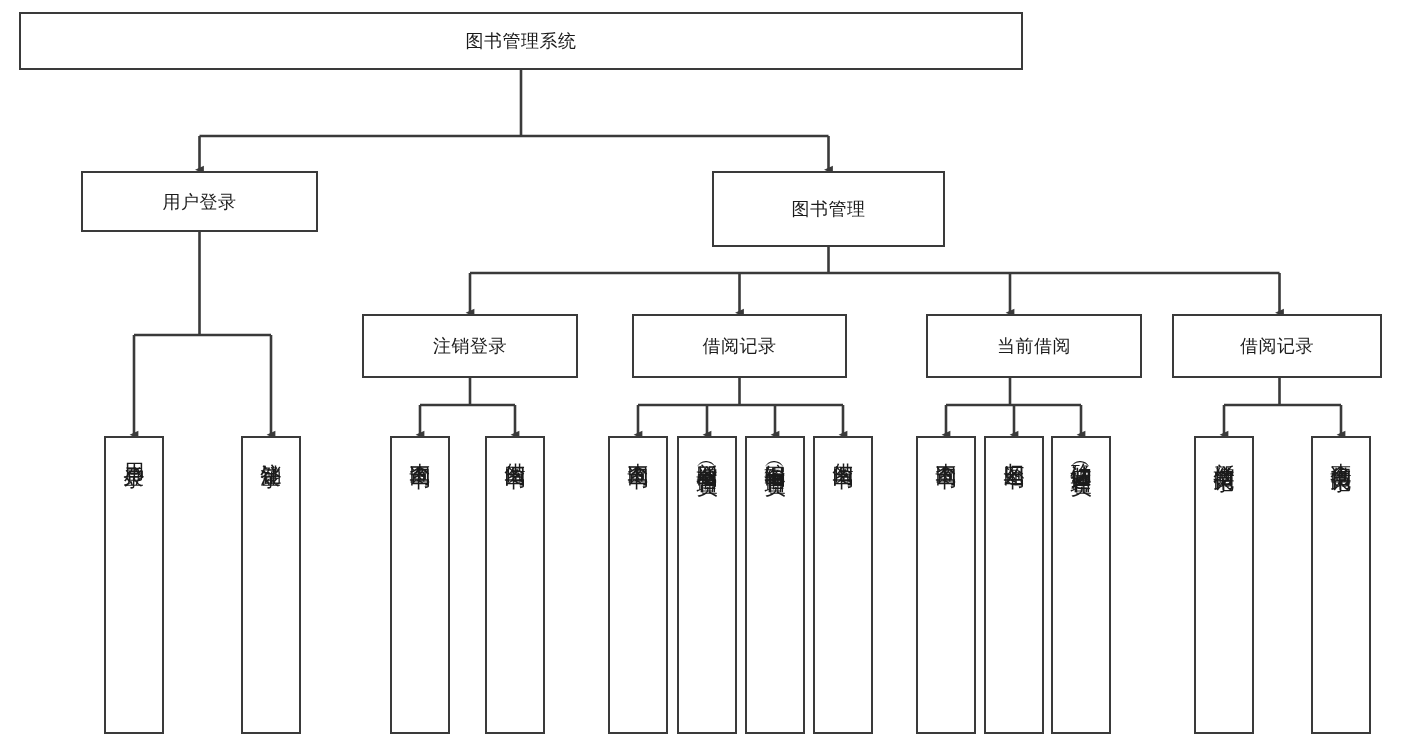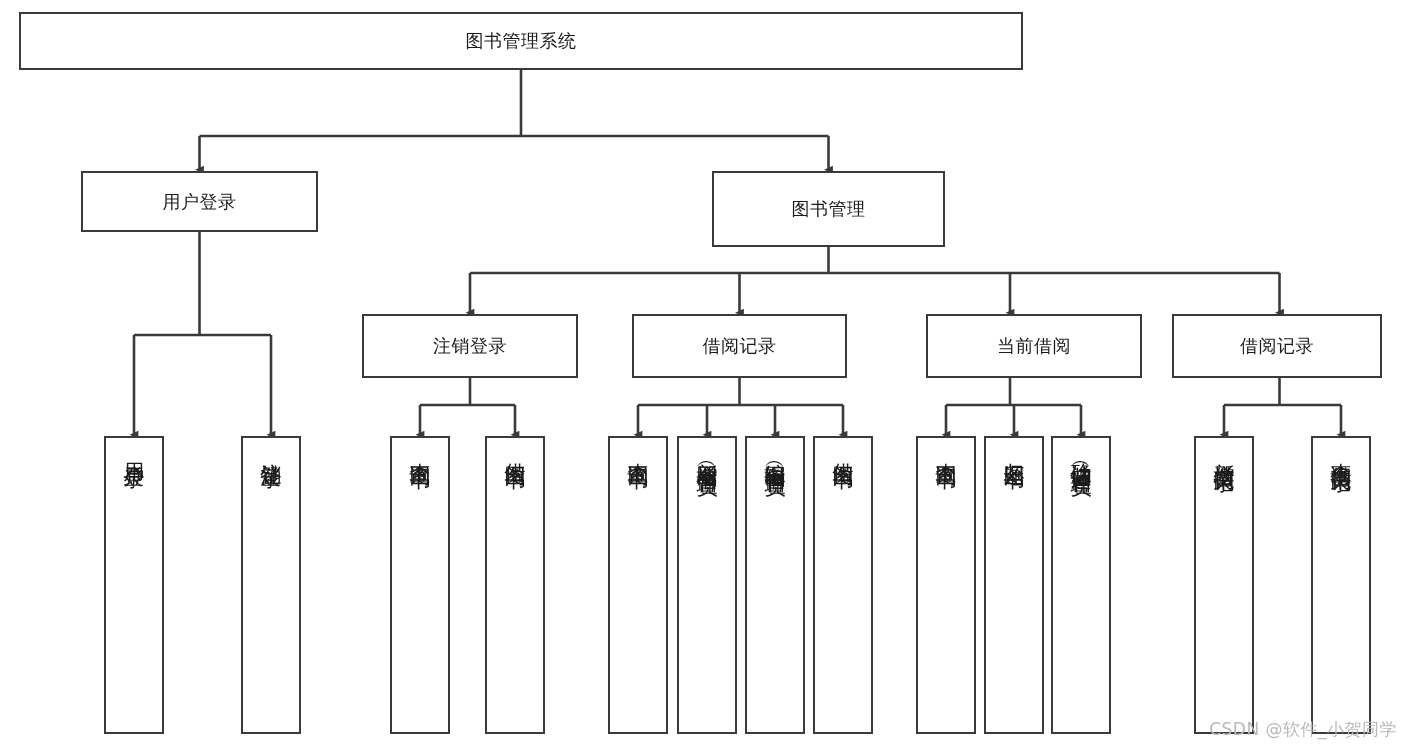--- a/index.html
+++ b/index.html
@@ -178,14 +178,13 @@
         <span class="vtext">确认归还（管理员）</span>
       </div>
       <div class="node vertical" style="left: 1194px; top: 436px; width: 60px; height: 298px;">
         <span class="vtext">新增借阅记录</span>
       </div>
       <div class="node vertical" style="left: 1311px; top: 436px; width: 60px; height: 298px;">
         <span class="vtext">查询借阅记录</span>
       </div>
     </div>
 
-  <div id="watermark">CSDN @软件_小贺同学</div>
 </div>
 
 </body></html>

